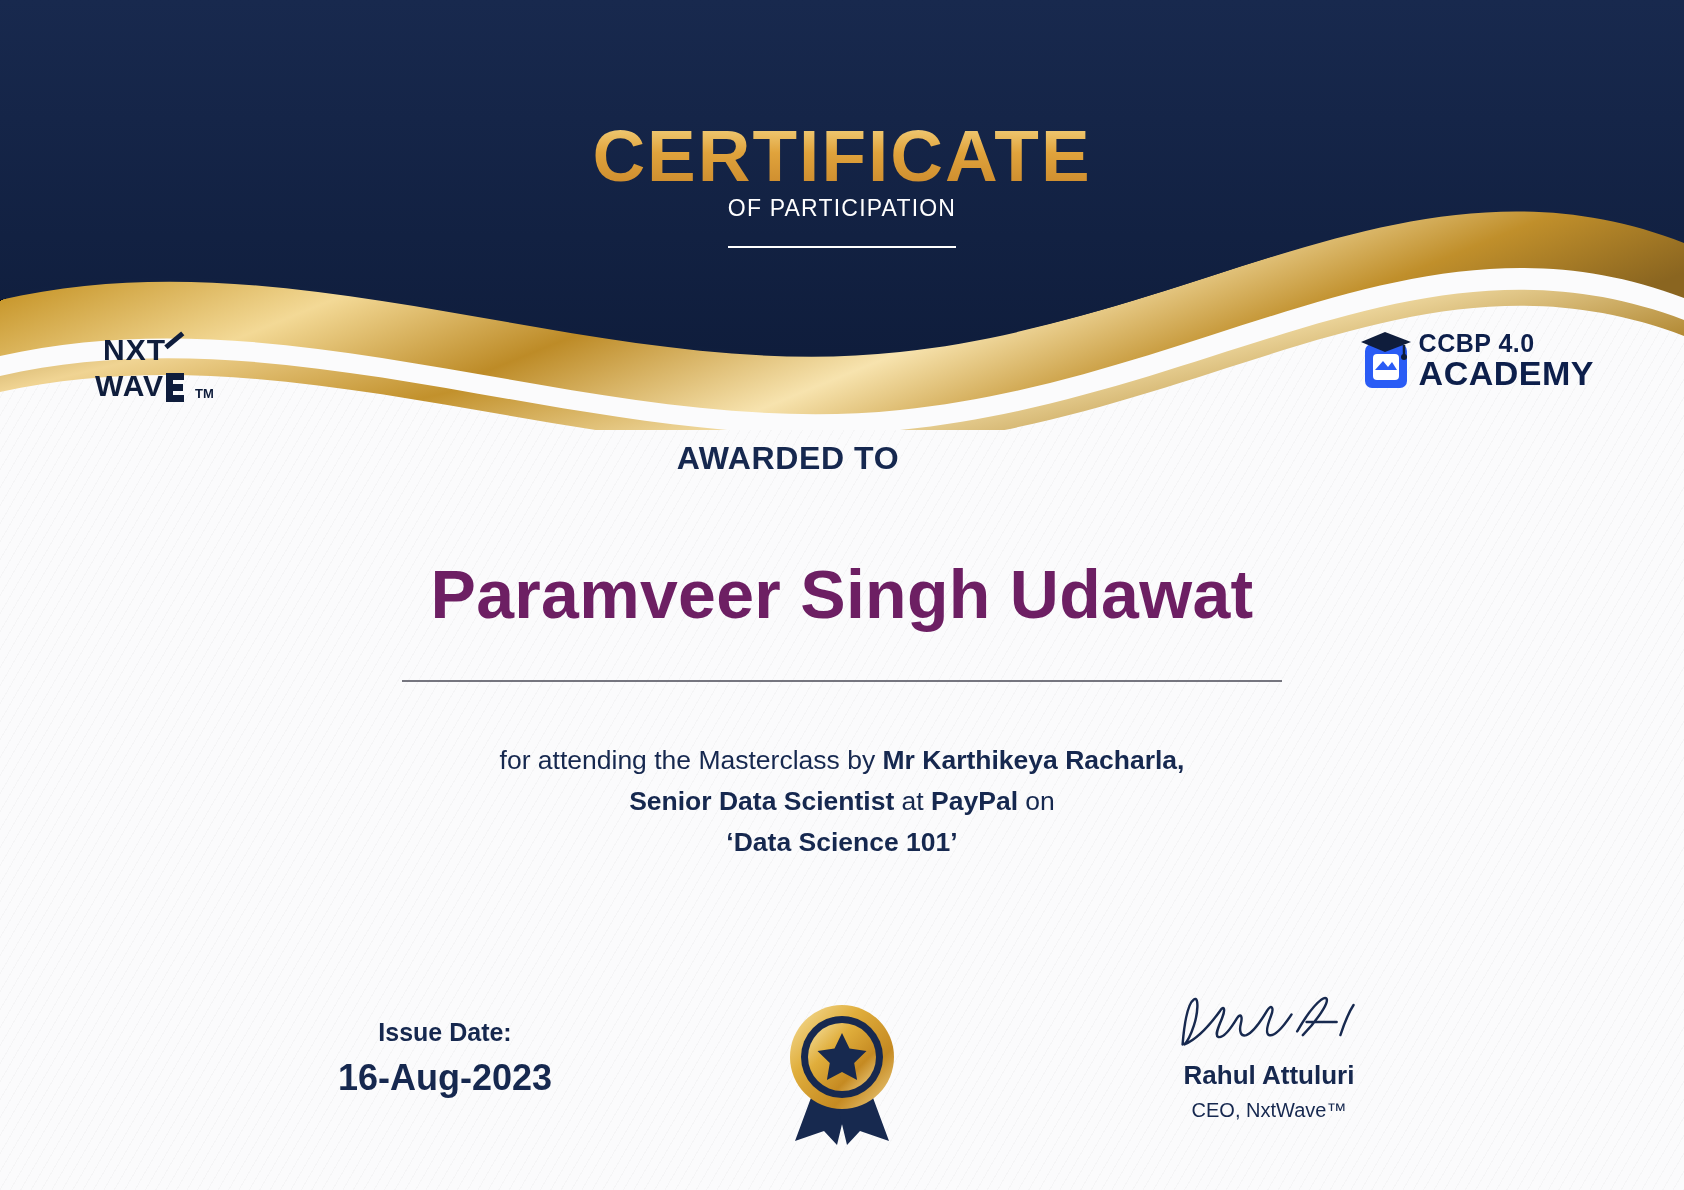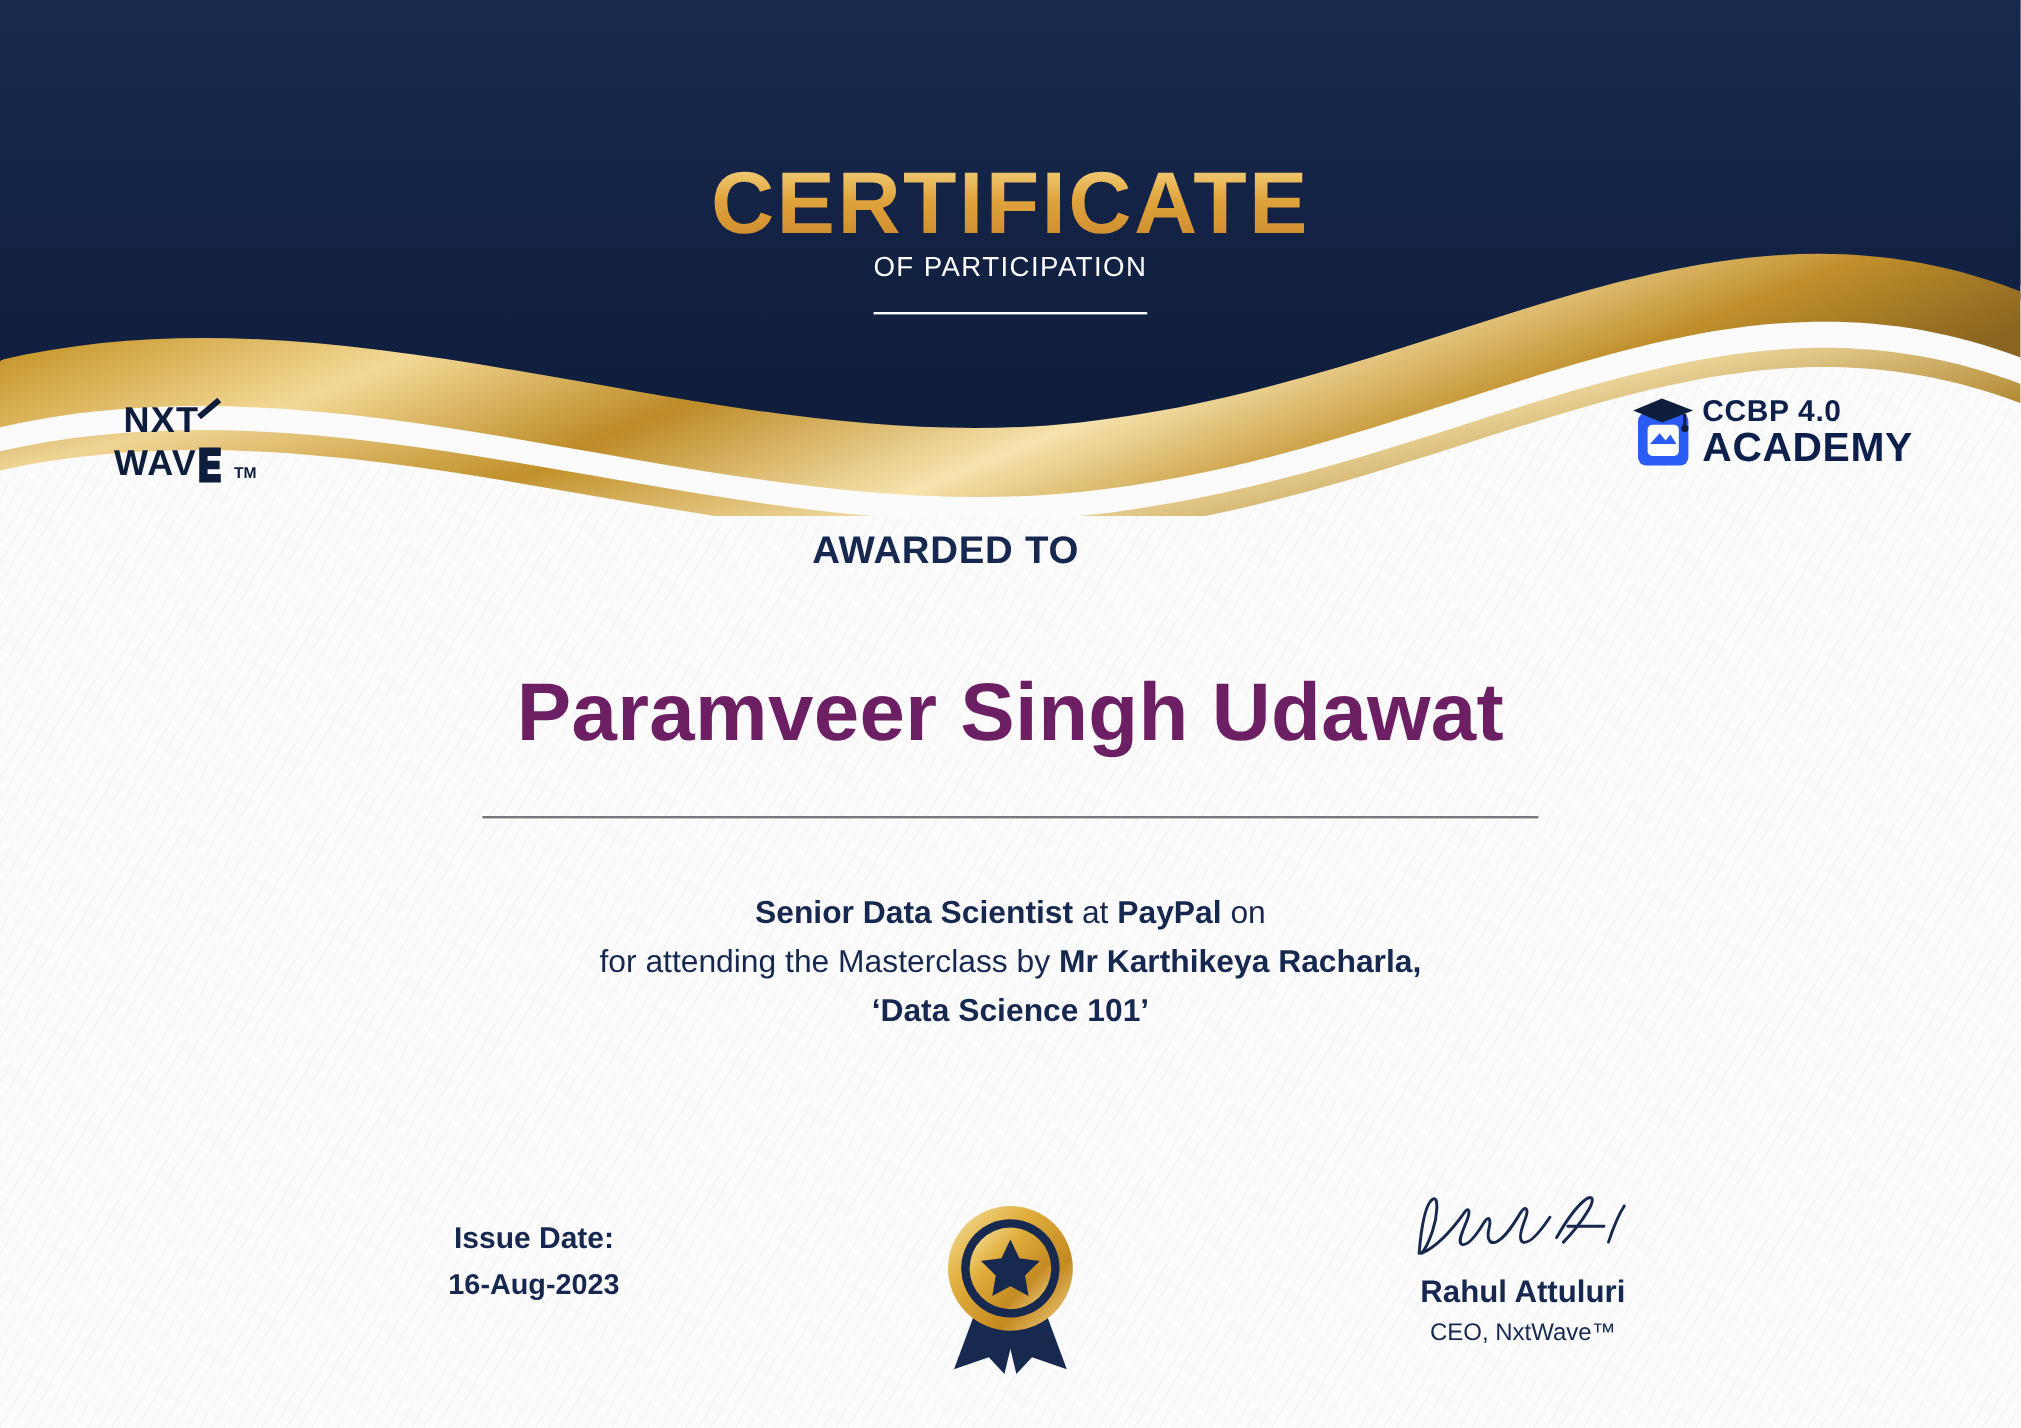--- a/index.html
+++ b/index.html
@@ -32,21 +32,21 @@
   }
   .header-art {
     position: absolute;
     top: 0;
     left: 0;
     width: 1684px;
     height: 430px;
   }
   .title-block {
     position: absolute;
-    top: 132px;
+    top: 118px;
     left: 0;
     width: 1684px;
     text-align: center;
     z-index: 5;
   }
   .cert-title {
     font-size: 73px;
     font-weight: bold;
     letter-spacing: 2px;
     background: linear-gradient(180deg, #f6d98a 0%, #e0a33c 45%, #c8862a 100%);
@@ -131,21 +131,21 @@
 
   .issue-block {
     position: absolute;
     left: 310px;
     top: 1018px;
     width: 270px;
     text-align: center;
     color: #16284f;
   }
   .issue-label { font-size: 25px; font-weight: 600; }
-  .issue-date { font-size: 24px; font-weight: bold; margin-top: 10px; }
+  .issue-date { font-size: 36px; font-weight: bold; margin-top: 10px; }
 
   .sign-block {
     position: absolute;
     right: 250px;
     top: 990px;
     width: 330px;
     text-align: center;
     color: #16284f;
   }
   .sign-img { height: 62px; }
@@ -238,24 +238,24 @@
     </div>
   </div>
 
   <div class="awarded-to">AWARDED TO</div>
 
   <div class="recipient">Paramveer Singh Udawat</div>
   <div class="name-rule"></div>
 
   <div class="body-text">
     <div>
+      <span>for attending the Masterclass by </span><b>Mr Karthikeya Racharla,</b>
+    </div>
+    <div>
       <b>Senior Data Scientist</b><span> at </span><b>PayPal</b><span> on</span>
-    </div>
-    <div>
-      <span>for attending the Masterclass by </span><b>Mr Karthikeya Racharla,</b>
     </div>
     <div>
       <b>‘Data Science 101’</b>
     </div>
   </div>
 
   <div class="issue-block">
     <div class="issue-label">Issue Date:</div>
     <div class="issue-date">16-Aug-2023</div>
   </div>

